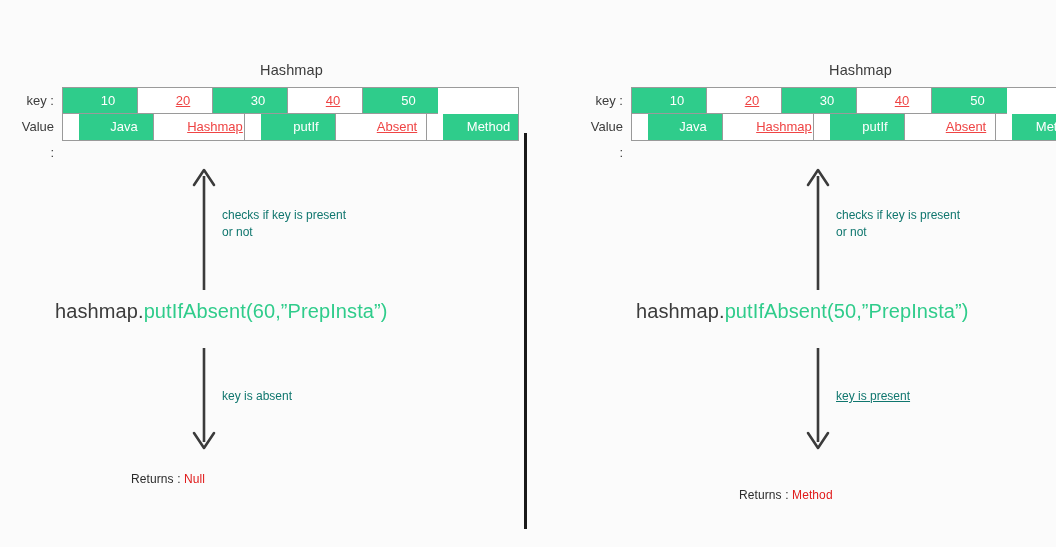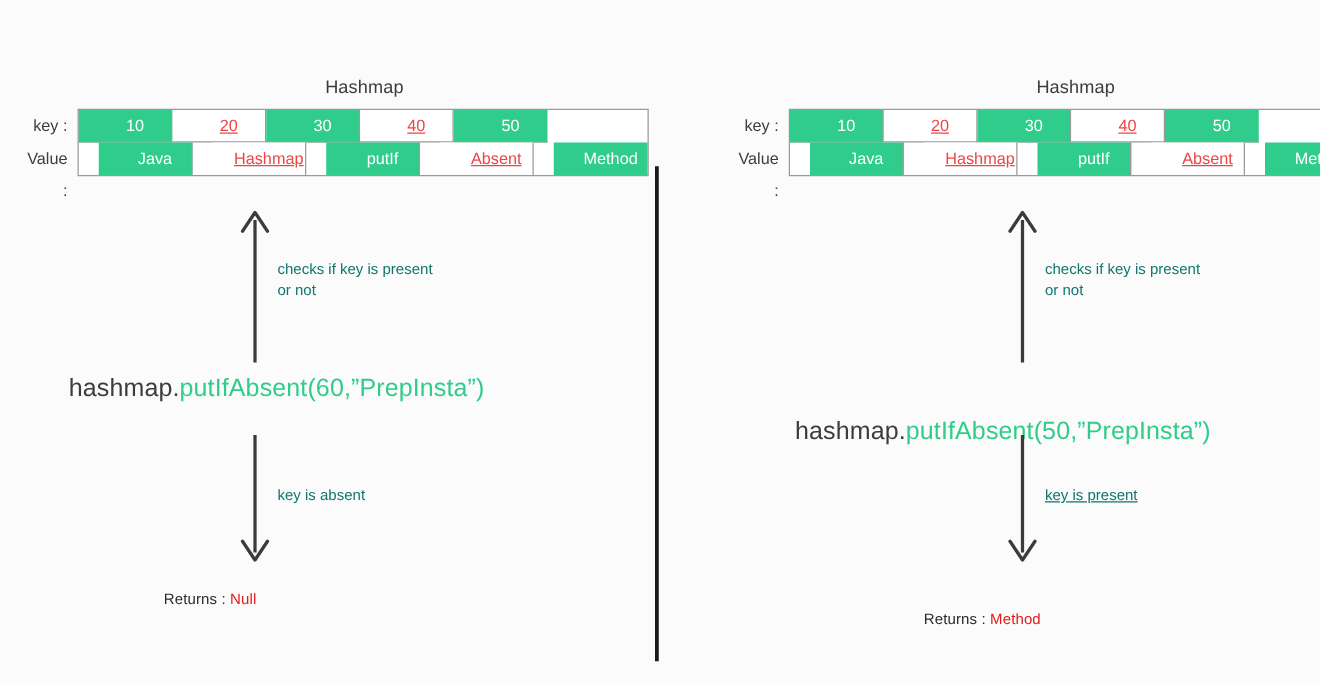--- a/index.html
+++ b/index.html
@@ -150,21 +150,21 @@
   .panel.left .arrow-up      { left: 191px; top: 166px; }
   .panel.left .lbl-up        { left: 222px; top: 207px; width: 220px; }
   .panel.left .call          { left: 33px;  top: 300px; margin-left: 22px; }
   .panel.left .arrow-down    { left: 191px; top: 348px; }
   .panel.left .lbl-down      { left: 222px; top: 388px; }
   .panel.left .returns       { left: 131px; top: 472px; }
 
   
   .panel.right .arrow-up     { left: 277px; top: 166px; }
   .panel.right .lbl-up       { left: 308px; top: 207px; width: 220px; }
-  .panel.right .call         { left: 108px; top: 300px; margin-top: 34px; }
+  .panel.right .call         { left: 108px; top: 300px; }
   .panel.right .arrow-down   { left: 277px; top: 348px; }
   .panel.right .lbl-down     { left: 308px; top: 388px; text-decoration: underline; }
   .panel.right .returns      { left: 211px; top: 472px; margin-top: 16px; }
 </style>
 </head>
 <body>
 
 <div class="stage">
 
   <div class="divider"></div>

